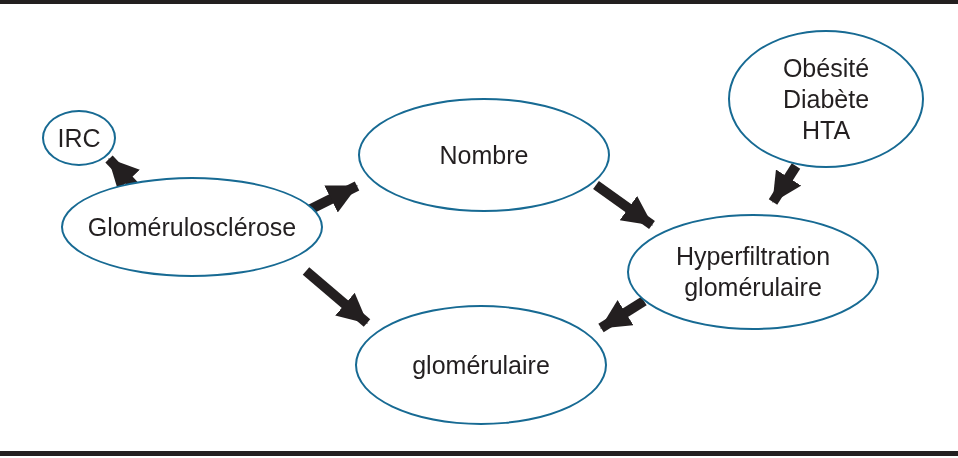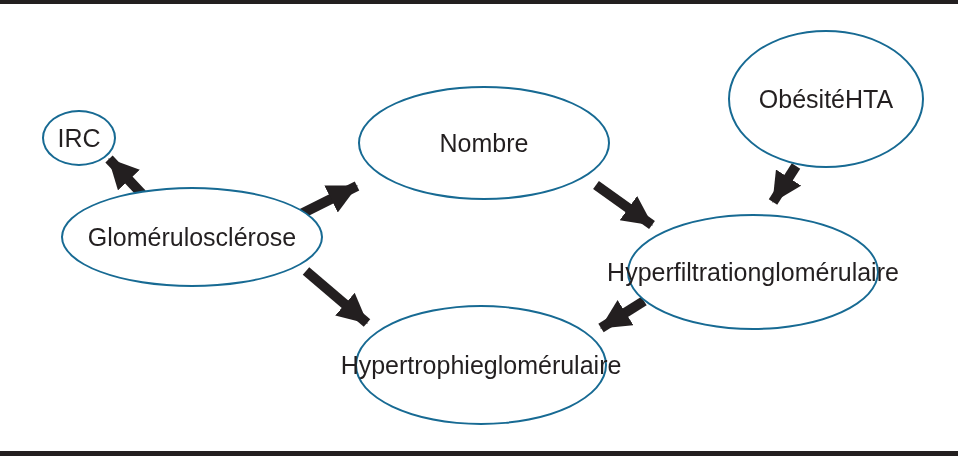--- a/index.html
+++ b/index.html
@@ -34,31 +34,32 @@
     stroke: #231f20;
     stroke-width: 10;
   }
   .node {
     position: absolute;
     box-sizing: border-box;
     border: 2px solid #176a93;
     border-radius: 50%;
     background: #ffffff;
     display: flex;
+    flex-direction: column;
     align-items: center;
     justify-content: center;
     text-align: center;
     color: #231f20;
     font-size: 25px;
     line-height: 31px;
     white-space: nowrap;
   }
   #node-irc                 { left: 42px;  top: 110px;  width: 74px;  height: 56px;  }
-  #node-glomerulosclerose   { left: 61px;  top: 187px; width: 262px; height: 100px; }
-  #node-nombre              { left: 358px; top: 86px;  width: 252px; height: 114px; }
+  #node-glomerulosclerose   { left: 61px;  top: 177px; width: 262px; height: 100px; }
+  #node-nombre              { left: 358px; top: 98px;  width: 252px; height: 114px; }
   #node-obesite             { left: 728px; top: 30px;  width: 196px; height: 138px; }
   #node-hyperfiltration     { left: 627px; top: 214px; width: 252px; height: 116px; }
   #node-hypertrophie        { left: 355px; top: 305px; width: 252px; height: 120px; }
 </style>
 </head>
 <body>
 
 <div class="figure">
 
   <div class="rule rule-top"></div>
@@ -85,26 +86,26 @@
   <div class="node" id="node-glomerulosclerose">
     <div>Glomérulosclérose</div>
   </div>
 
   <div class="node" id="node-nombre">
     <div>Nombre</div>
   </div>
 
   <div class="node" id="node-obesite">
     <div>Obésité</div>
+    <div>Diabète</div>
     <div>HTA</div>
   </div>
 
   <div class="node" id="node-hyperfiltration">
     <div>Hyperfiltration</div>
     <div>glomérulaire</div>
   </div>
 
   <div class="node" id="node-hypertrophie">
-    <div>Hypertrophie</div>
     <div>glomérulaire</div>
   </div>
 
 </div>
 
 </body></html>

